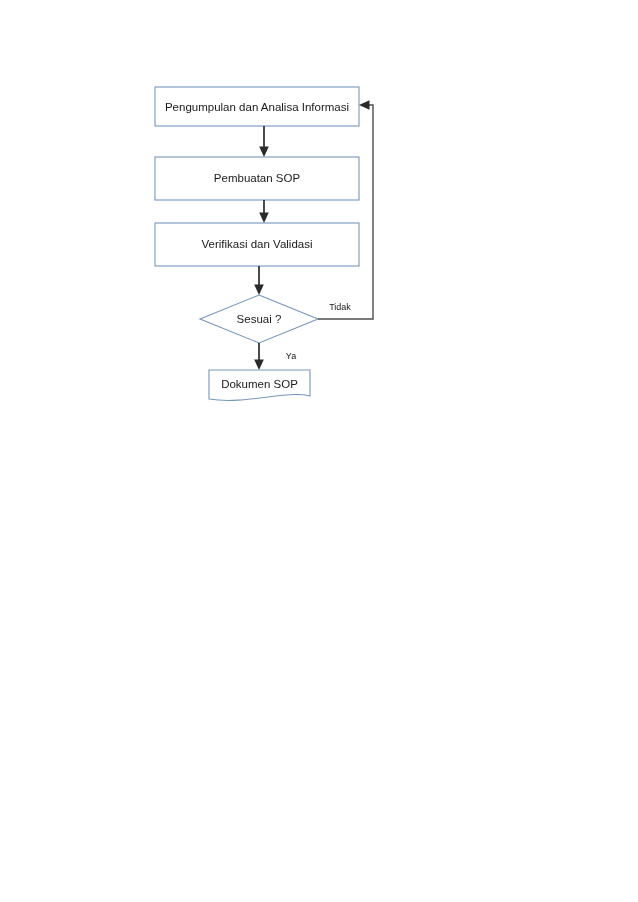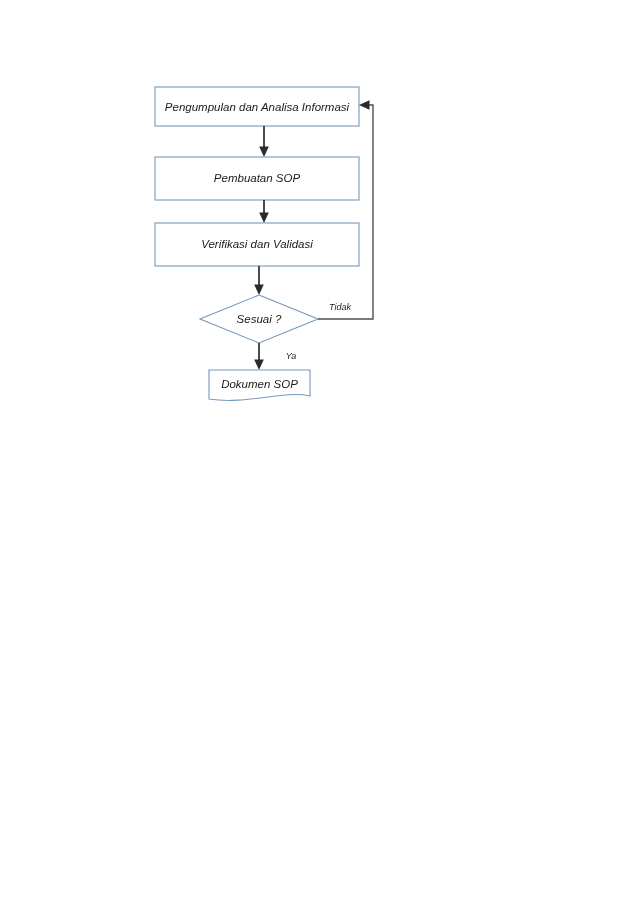--- a/index.html
+++ b/index.html
@@ -11,21 +11,20 @@
   body {
     font-family: "Liberation Sans", sans-serif;
     -webkit-font-smoothing: antialiased;
   }
   #page {
     position: relative;
     width: 572px;
     height: 902px;
     background: #ffffff;
     overflow: hidden;
-    font-style: italic;
   }
   #flow-svg {
     position: absolute;
     left: 0;
     top: 0;
     width: 638px;
     height: 902px;
     display: block;
   }
   .node-label {

